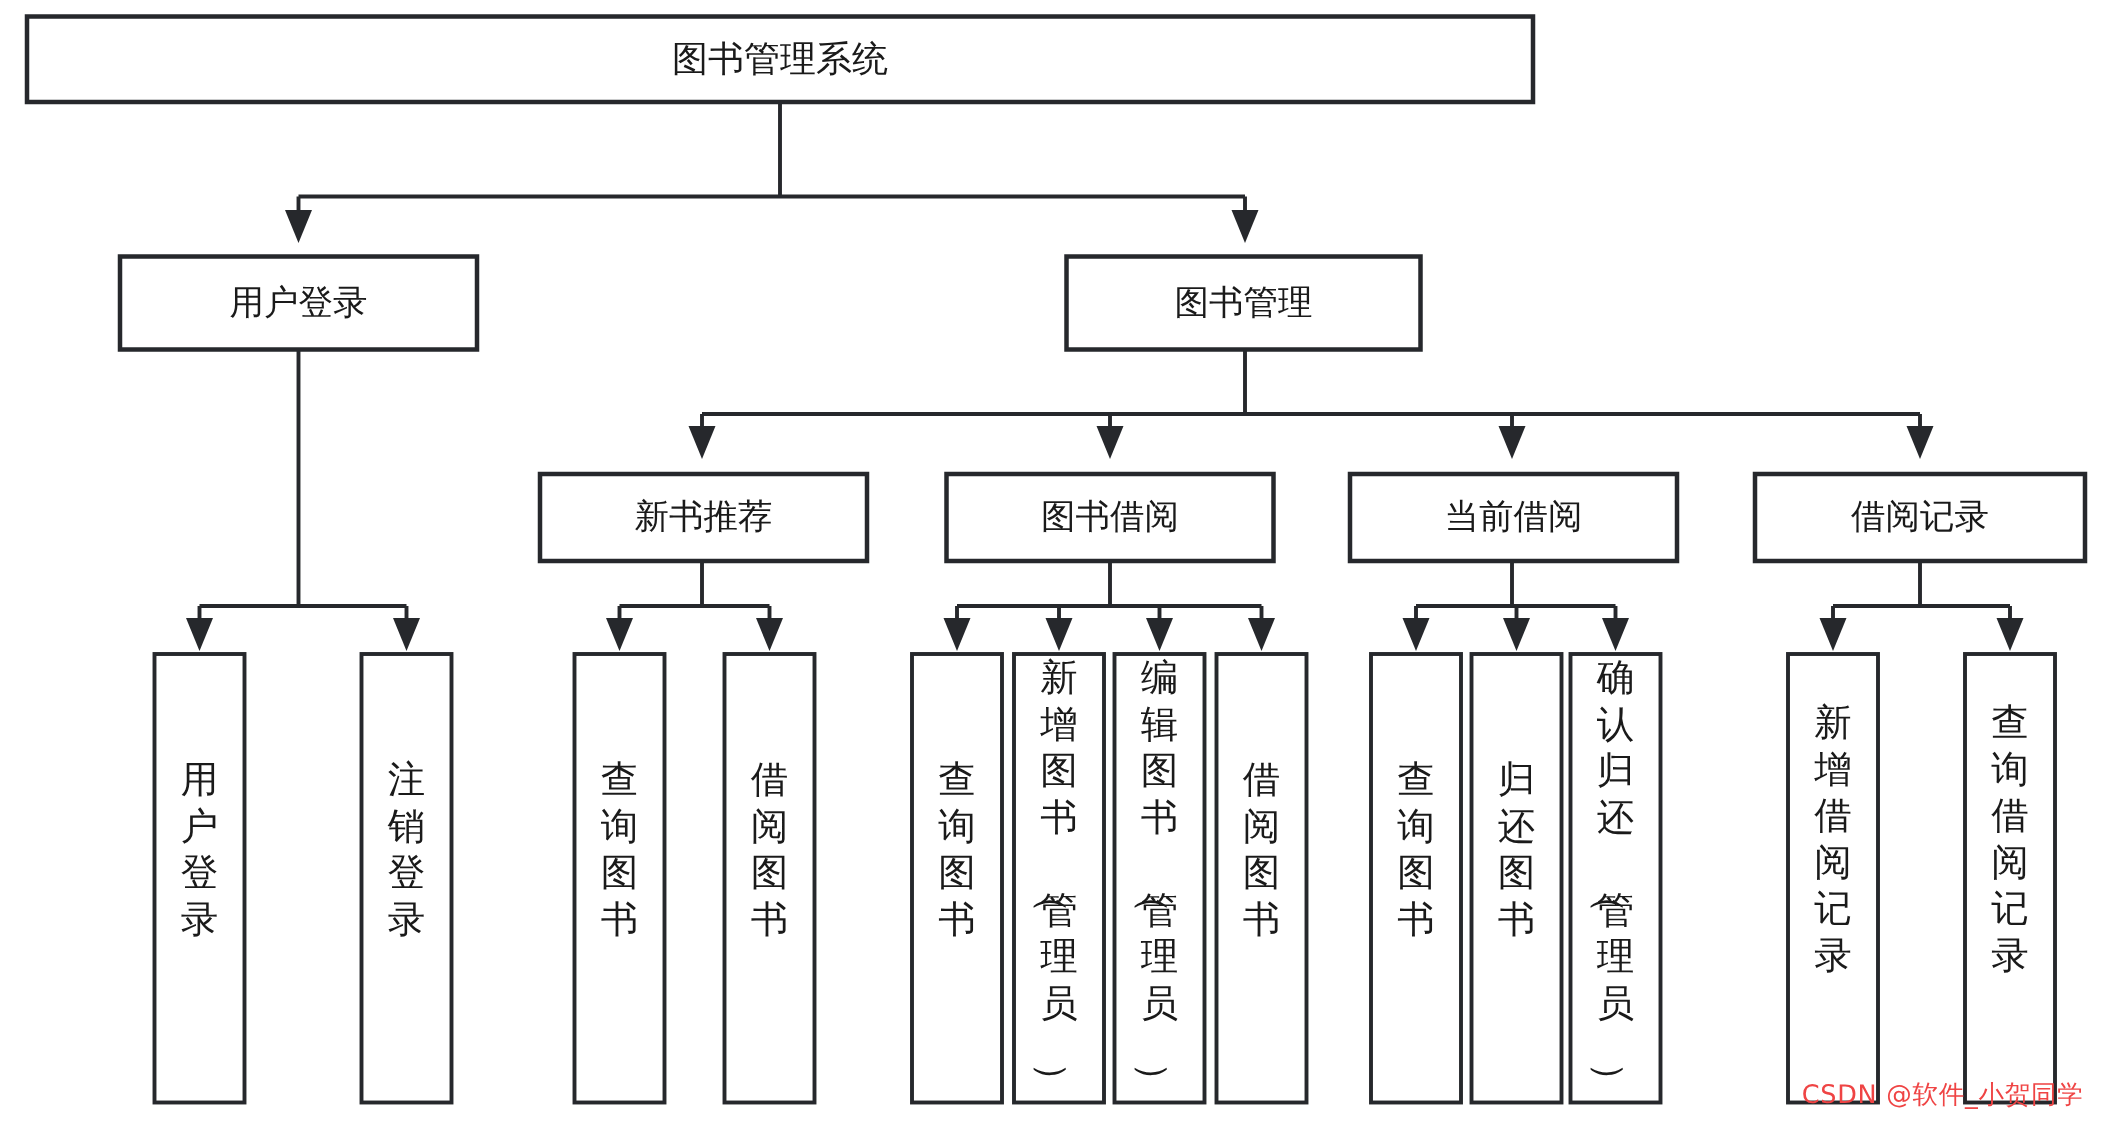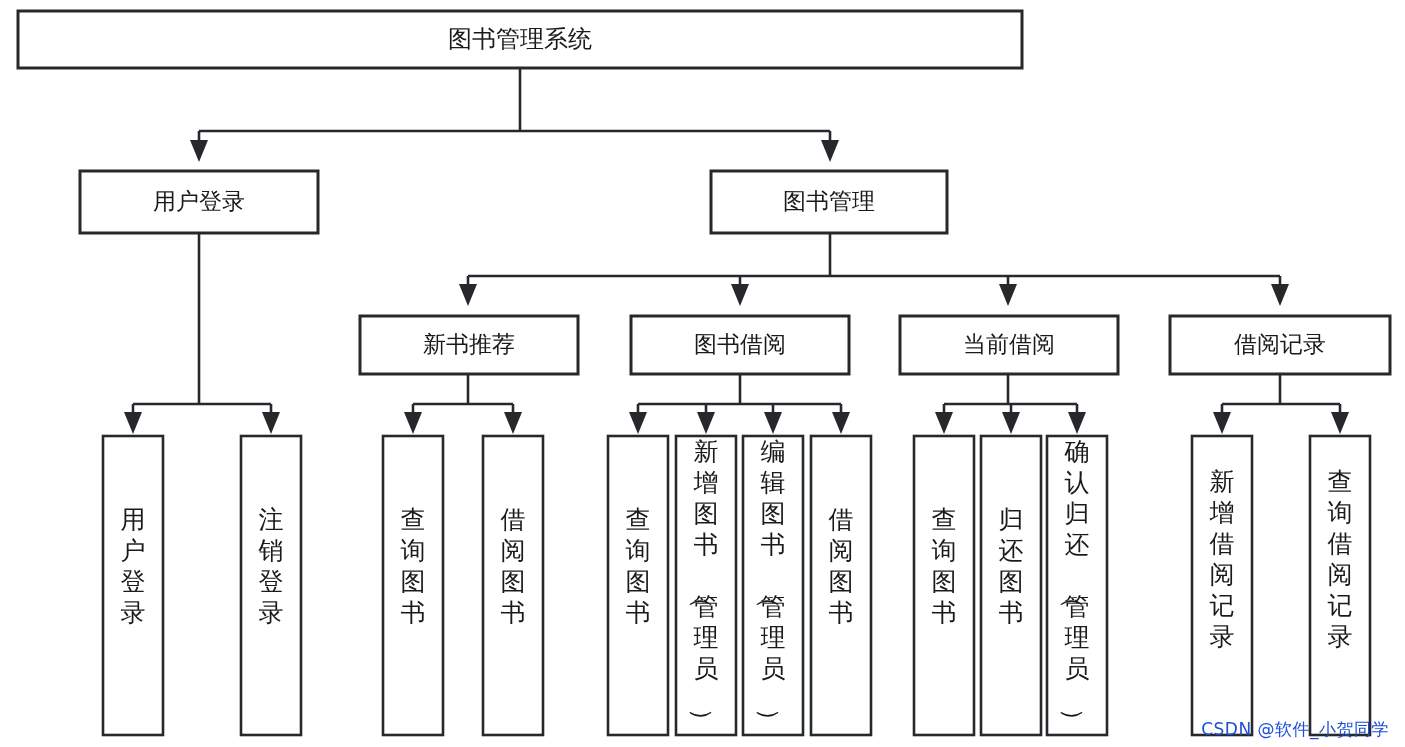--- a/index.html
+++ b/index.html
@@ -57,21 +57,21 @@
     fill: #1a1a1a;
     font-size: 25px;
     text-anchor: middle;
   }
   .watermark {
     position: absolute;
     right: 16px;
     bottom: 6px;
     font-family: "DejaVu Sans", "Liberation Sans", sans-serif;
     font-size: 17px;
-    color: #1d4ed8;
+    color: #ef4444;
     letter-spacing: 0.5px;
     white-space: nowrap;
     user-select: none;
   }
 </style>
 </head>
 <body>
 
 <div id="diagram-root">
   <svg class="flow" viewBox="0 0 1405 747" xmlns="http://www.w3.org/2000/svg">

